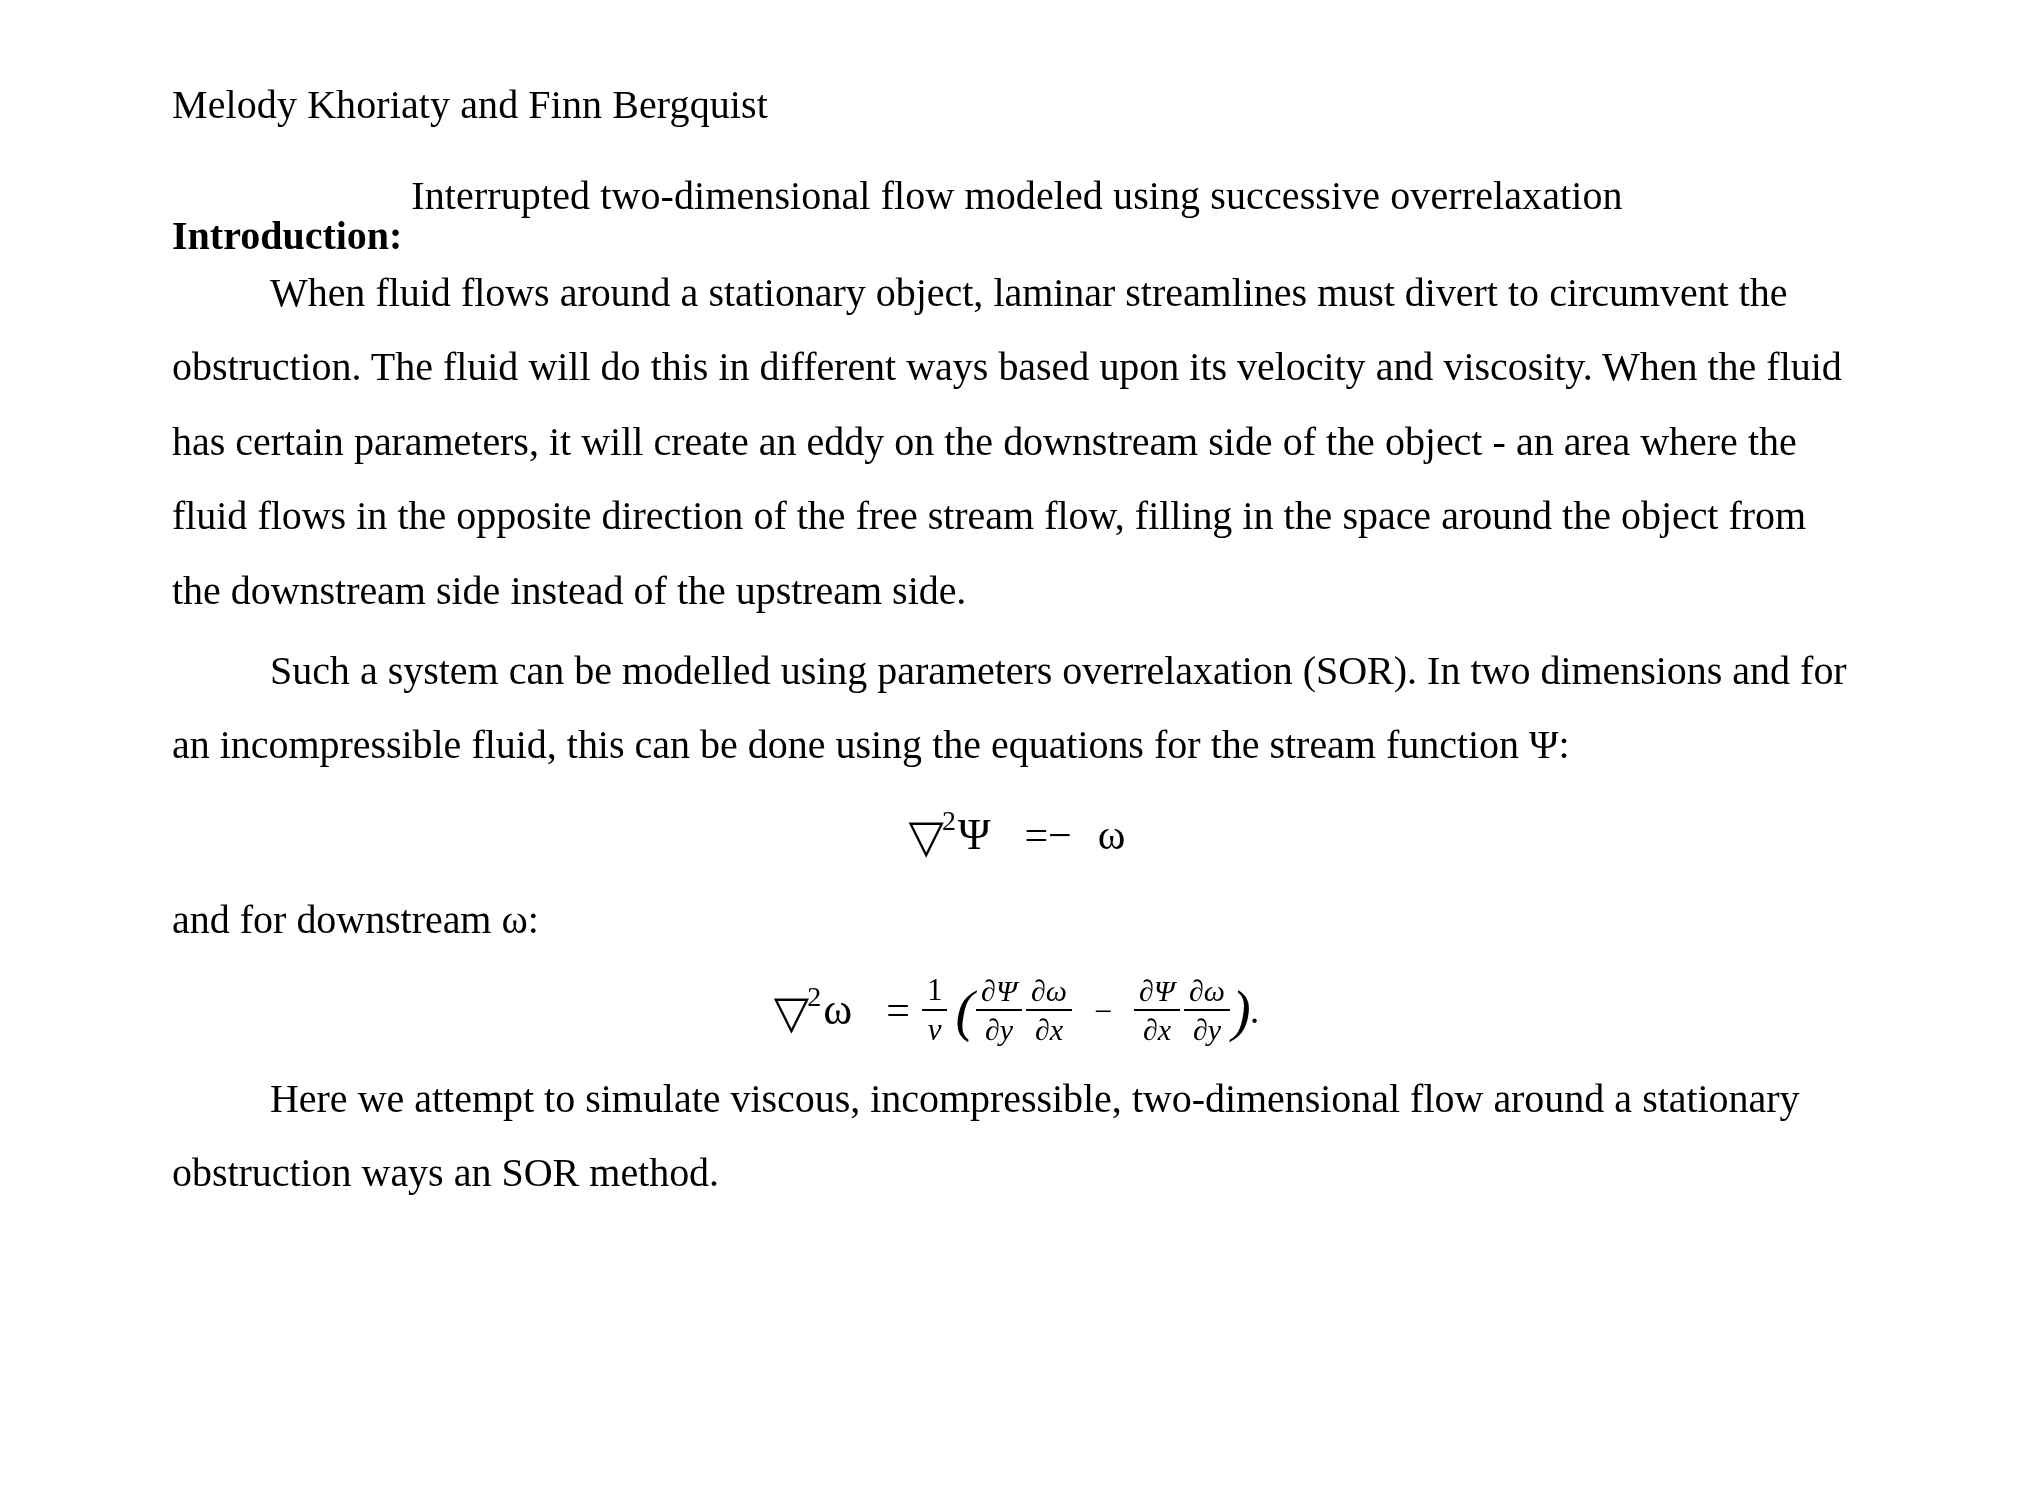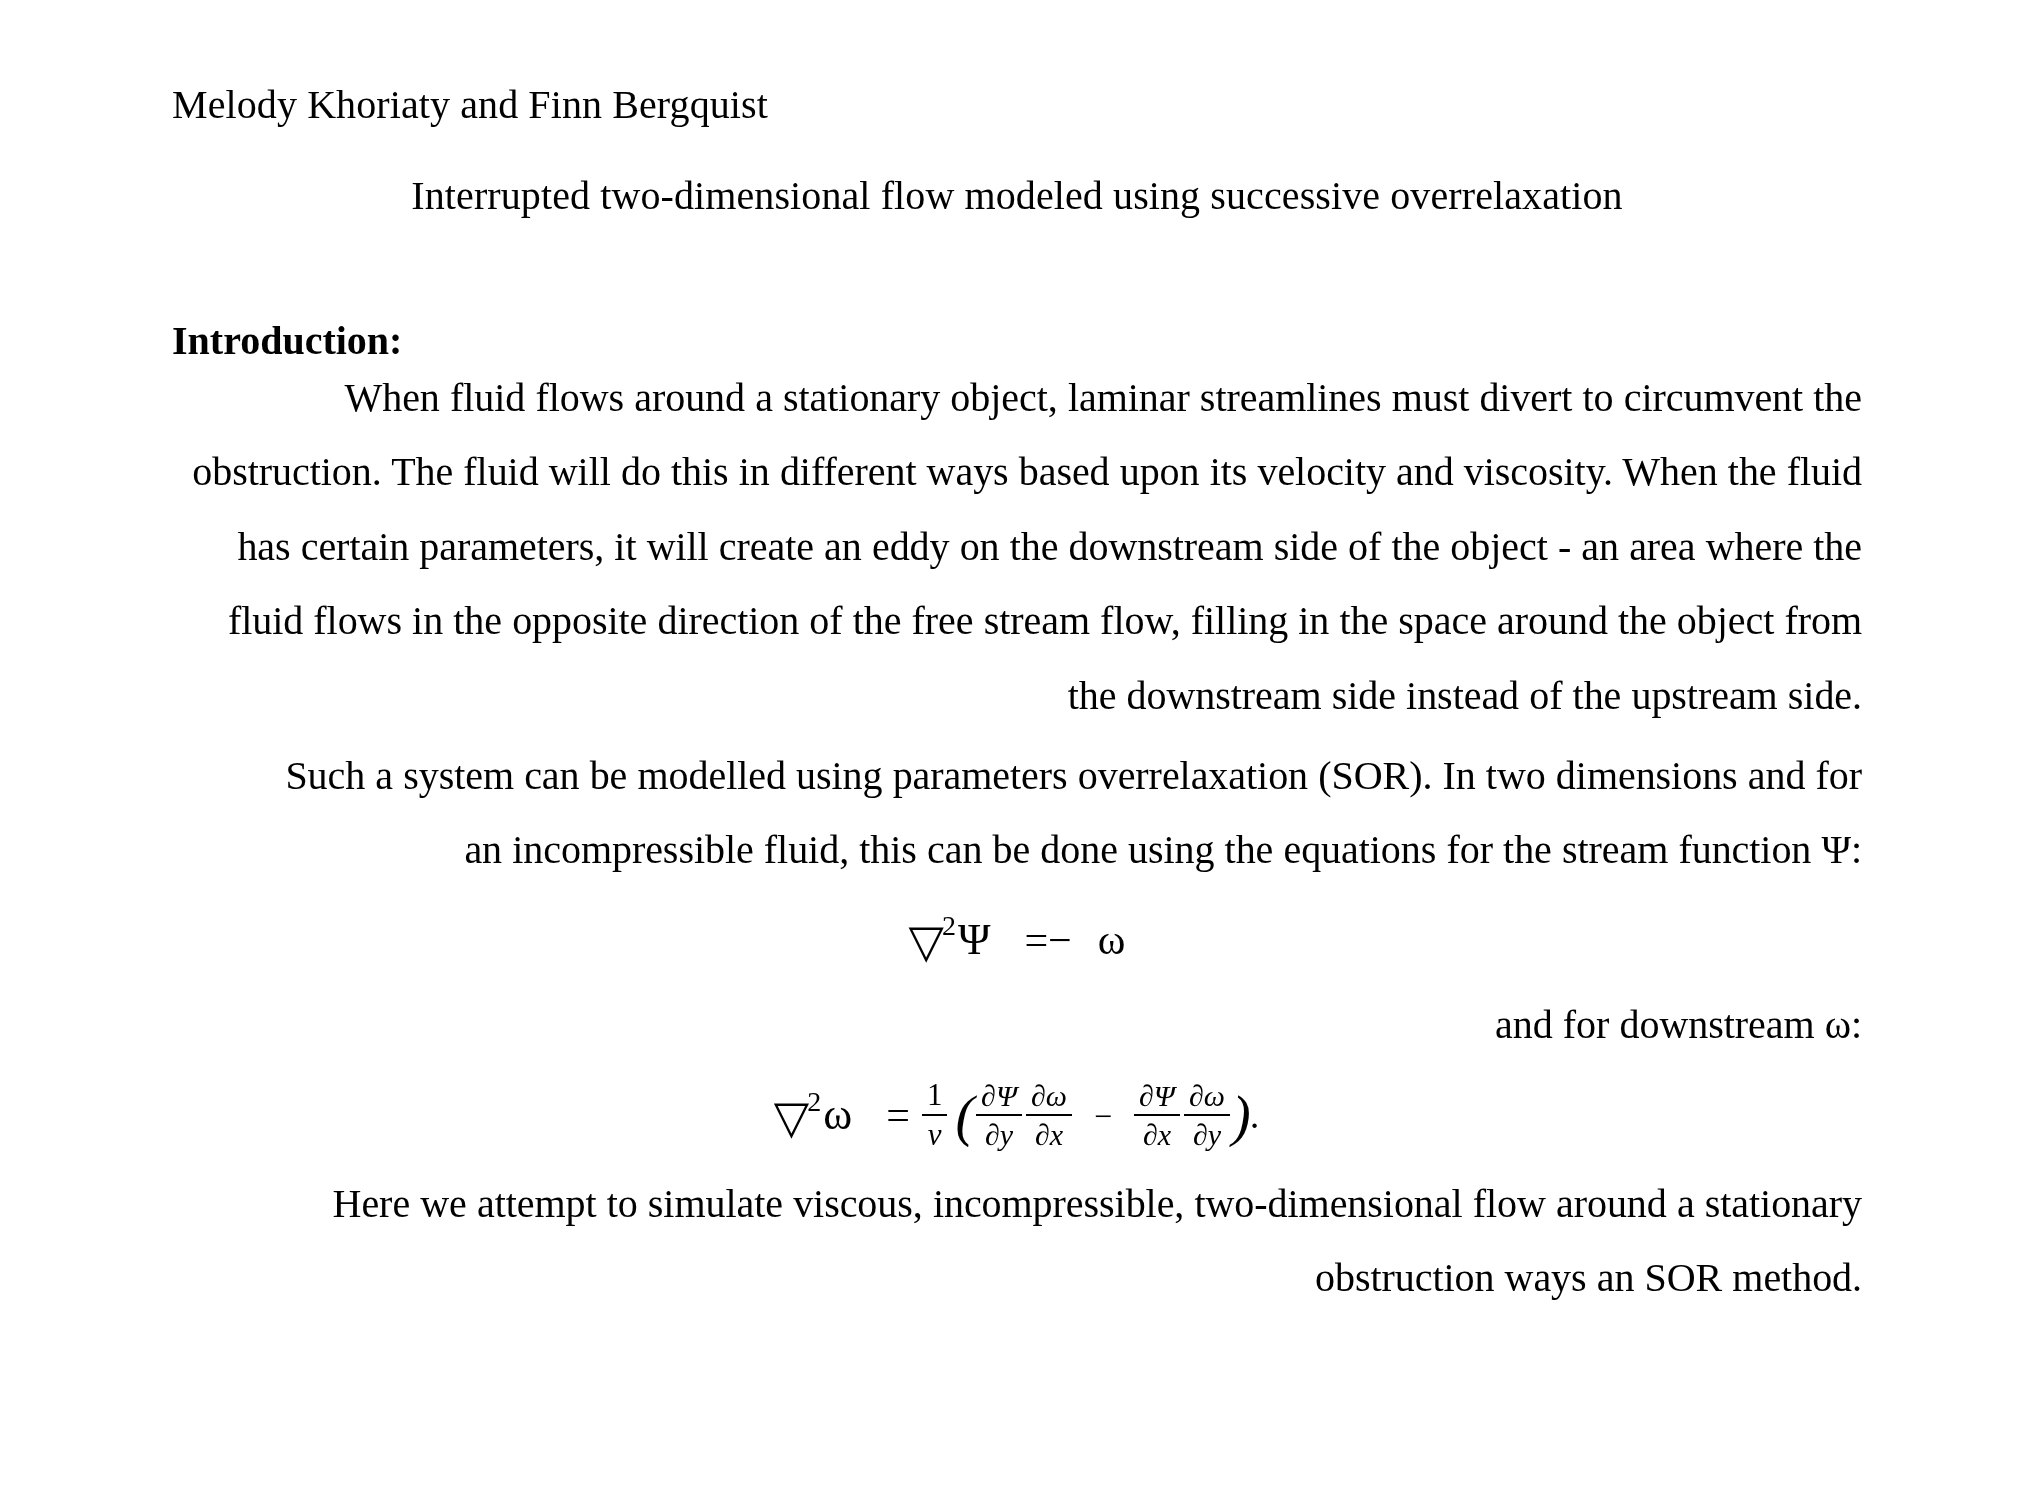--- a/index.html
+++ b/index.html
@@ -43,29 +43,28 @@
     font-size: 40px;
     text-align: center;
     margin-top: 51px;
     line-height: 1.0;
     letter-spacing: 0.1px;
   }
 
   .section-heading {
     font-size: 40px;
     font-weight: bold;
-    margin-top: 105px;
     line-height: 1.0;
   }
 
   p.body-par {
     font-size: 40px;
     line-height: 1.86;
     margin: 0;
-    text-align: right;
+    text-align: left;
     text-indent: 98px;
     letter-spacing: -0.05px;
     word-spacing: 0.2px;
   }
 
   p.body-par.tight {
     margin-top: 6px;
   }
 
   p.no-indent {

